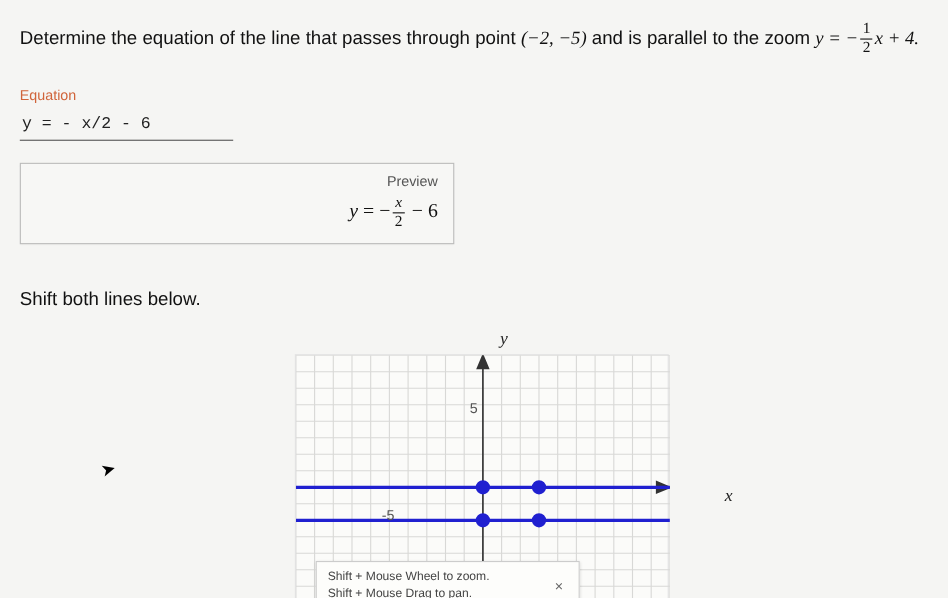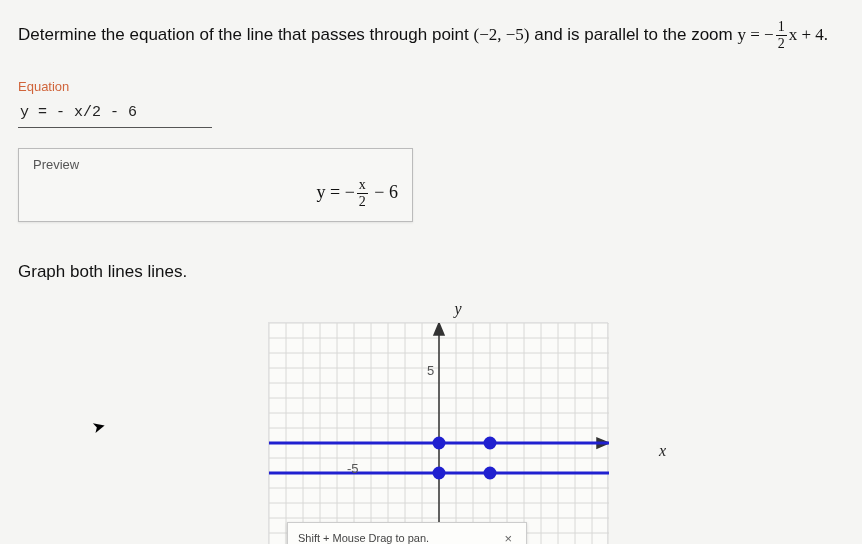--- a/index.html
+++ b/index.html
@@ -11,21 +11,21 @@
       padding: 20px 18px;
       color: #222;
       position: relative;
     }
     .question {
       font-size: 17px;
       line-height: 1.6;
       color: #111;
       margin-bottom: 28px;
     }
-    .math, .mi { font-family: 'Times New Roman', serif; }
+    .math, .mi { font-family: 'Times New Roman', serif; font-style: italic; }
     .frac {
       display: inline-block;
       vertical-align: middle;
       text-align: center;
       font-size: 14px;
       line-height: 1;
       position: relative;
       margin: 0 2px;
       font-family: 'Times New Roman', serif;
     }
@@ -56,20 +56,21 @@
       font-family: Liberation Mono, monospace;
     }
     .preview-block {
       width: 395px;
       border: 1px solid #bbb;
       background: #f7f7f5;
       padding: 8px 14px 12px;
       box-shadow: 0 1px 2px rgba(0,0,0,0.08);
     }
     .preview-label {
+      text-align: right;
       color: #555;
       font-size: 13px;
       margin-bottom: 6px;
     }
     .preview-math {
       text-align: right;
       font-family: 'Times New Roman', serif;
       font-size: 18px;
       color: #111;
     }
@@ -158,21 +159,21 @@
   </div>
   <div class="preview-block">
     <div class="preview-label">Preview</div>
     <div class="preview-math">
       <span class="mi">y</span><span> = −</span><span class="frac"><span class="num mi">x</span><span class="den">2</span></span><span> − 6</span>
     </div>
   </div>
 </div>
 
 <div class="graph-section">
-  <div class="graph-label">Graph both lines lines.</div>
+  <div class="graph-label">Shift both lines below.</div>
   <div class="graph-wrap">
     <div class="axis-label-y">y</div>
     <div class="axis-label-x">x</div>
     <div class="graph-canvas">
       <svg width="340" height="240" viewBox="0 0 340 240">
 
         <g stroke="#d8d8d6" stroke-width="1">
           <line x1="0" y1="0" x2="0" y2="240"></line>
             <line x1="17" y1="0" x2="17" y2="240"></line>
             <line x1="34" y1="0" x2="34" y2="240"></line>
@@ -226,20 +227,21 @@
           <circle cx="221" cy="120" r="5"></circle>
           <line x1="0" y1="150" x2="340" y2="150"></line>
           <circle cx="170" cy="150" r="5"></circle>
           <circle cx="221" cy="150" r="5"></circle>
         </g>
       </svg>
       <div class="tick-label" style="left:158px; top:40px;">5</div>
       <div class="tick-label" style="left:78px; top:138px;">-5</div>
       <div class="tooltip">
         <div class="tooltip-text">
+          <div>Shift + Mouse Wheel to zoom.</div>
           <div>Shift + Mouse Drag to pan.</div>
         </div>
         <div class="tooltip-close">×</div>
       </div>
     </div>
   </div>
 </div>
 
 <div class="cursor">➤</div>
 

